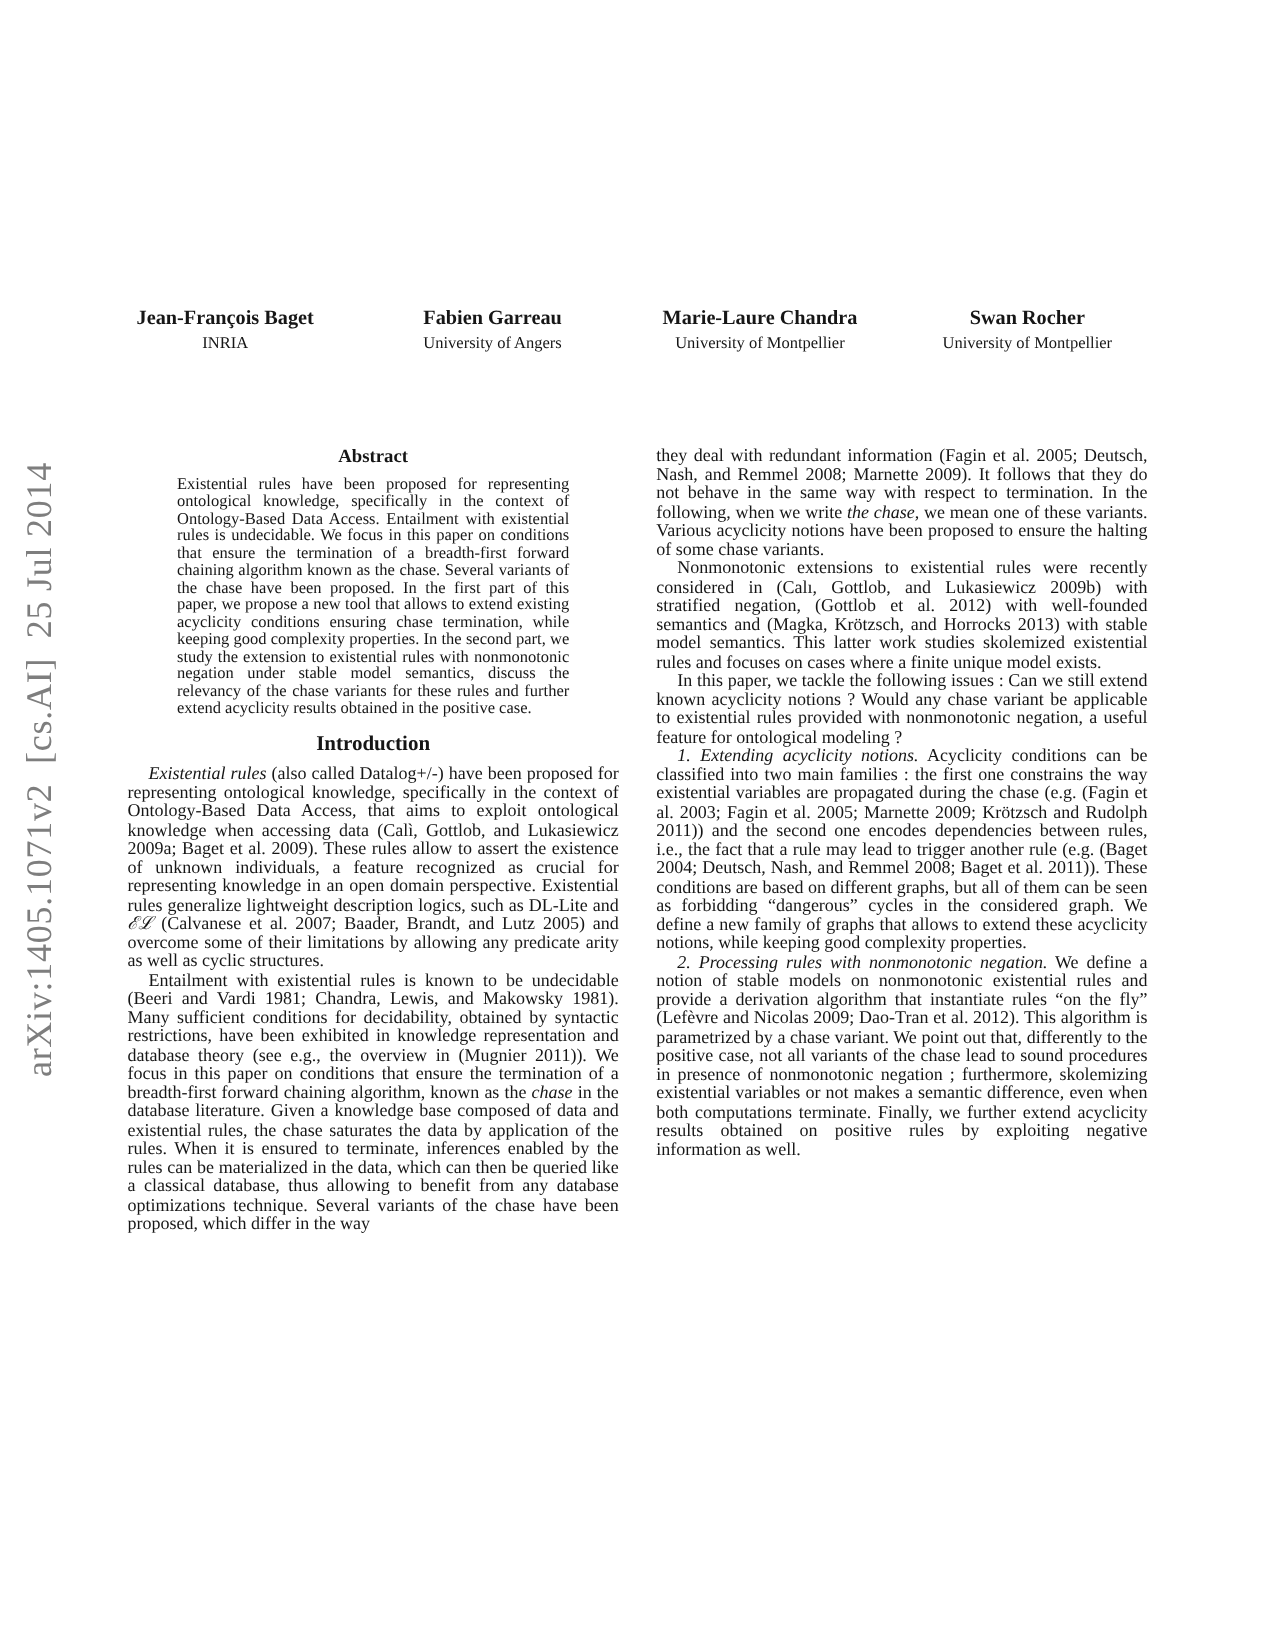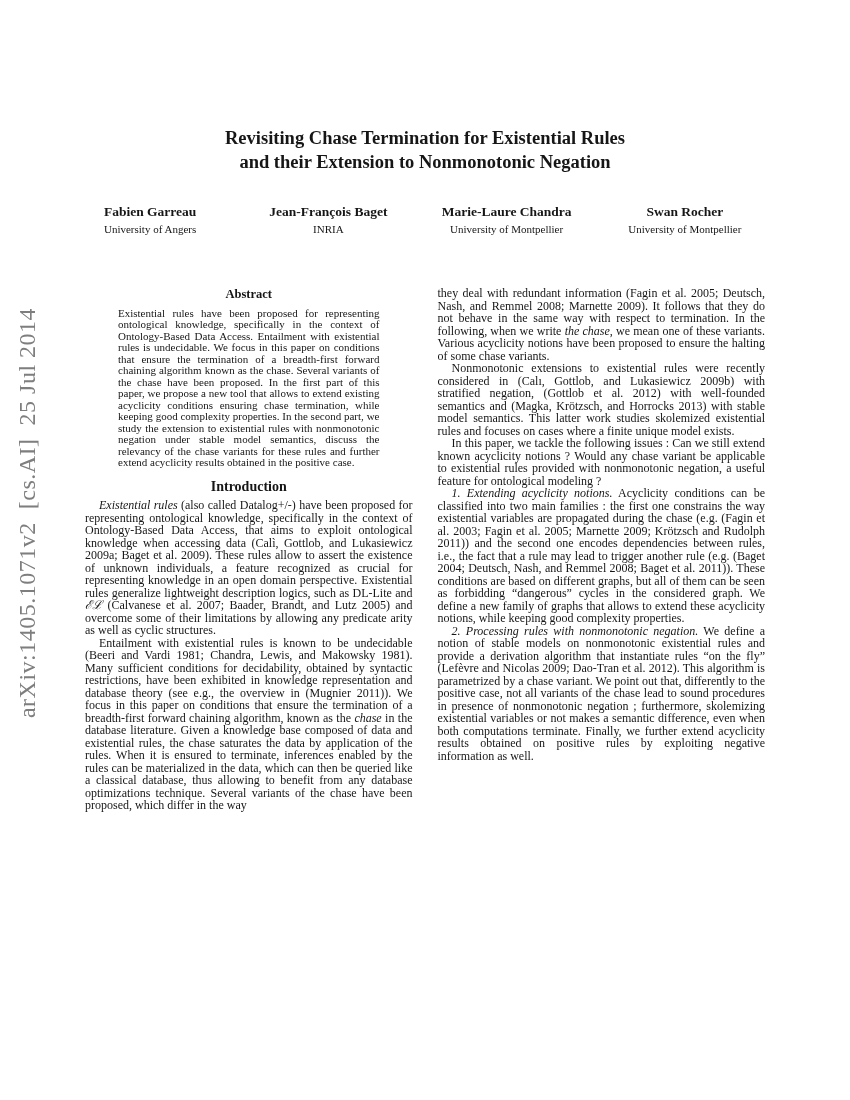--- a/index.html
+++ b/index.html
@@ -42,21 +42,21 @@
     position: absolute;
     top: 204px; left: 61px;
     width: 713px;
     display: flex;
   }
   .author { flex: 1; text-align: center; }
   .author-name { font-weight: bold; font-size: 13.5px; line-height: 16px; }
   .author-affil { font-size: 11px; margin-top: 3px; }
   .content {
     position: absolute;
-    top: 287px; left: 85px;
+    top: 297px; left: 85px;
     width: 680px;
     display: flex;
     gap: 25px;
   }
   .col {
     flex: 1;
     min-width: 0;
     font-size: 12px;
     line-height: 12.5px;
     text-align: justify;
@@ -85,33 +85,29 @@
   p.stretch-last { text-align-last: justify; }
   .it { font-style: italic; }
 </style>
 </head>
 <body>
 
 <div class="page">
 
   <div class="arxiv-watermark">arXiv:1405.1071v2  [cs.AI]  25 Jul 2014</div>
 
-  <div class="title-block">
-    <div class="title-line">Revisiting Chase Termination for Existential Rules</div>
-    <div class="title-line">and their Extension to Nonmonotonic Negation</div>
-  </div>
 
   <div class="authors-row">
     <div class="author">
+      <div class="author-name">Jean-François Baget</div>
+      <div class="author-affil">INRIA</div>
+    </div>
+    <div class="author">
       <div class="author-name">Fabien Garreau</div>
       <div class="author-affil">University of Angers</div>
-    </div>
-    <div class="author">
-      <div class="author-name">Jean-François Baget</div>
-      <div class="author-affil">INRIA</div>
     </div>
     <div class="author">
       <div class="author-name">Marie-Laure Chandra</div>
       <div class="author-affil">University of Montpellier</div>
     </div>
     <div class="author">
       <div class="author-name">Swan Rocher</div>
       <div class="author-affil">University of Montpellier</div>
     </div>
   </div>

